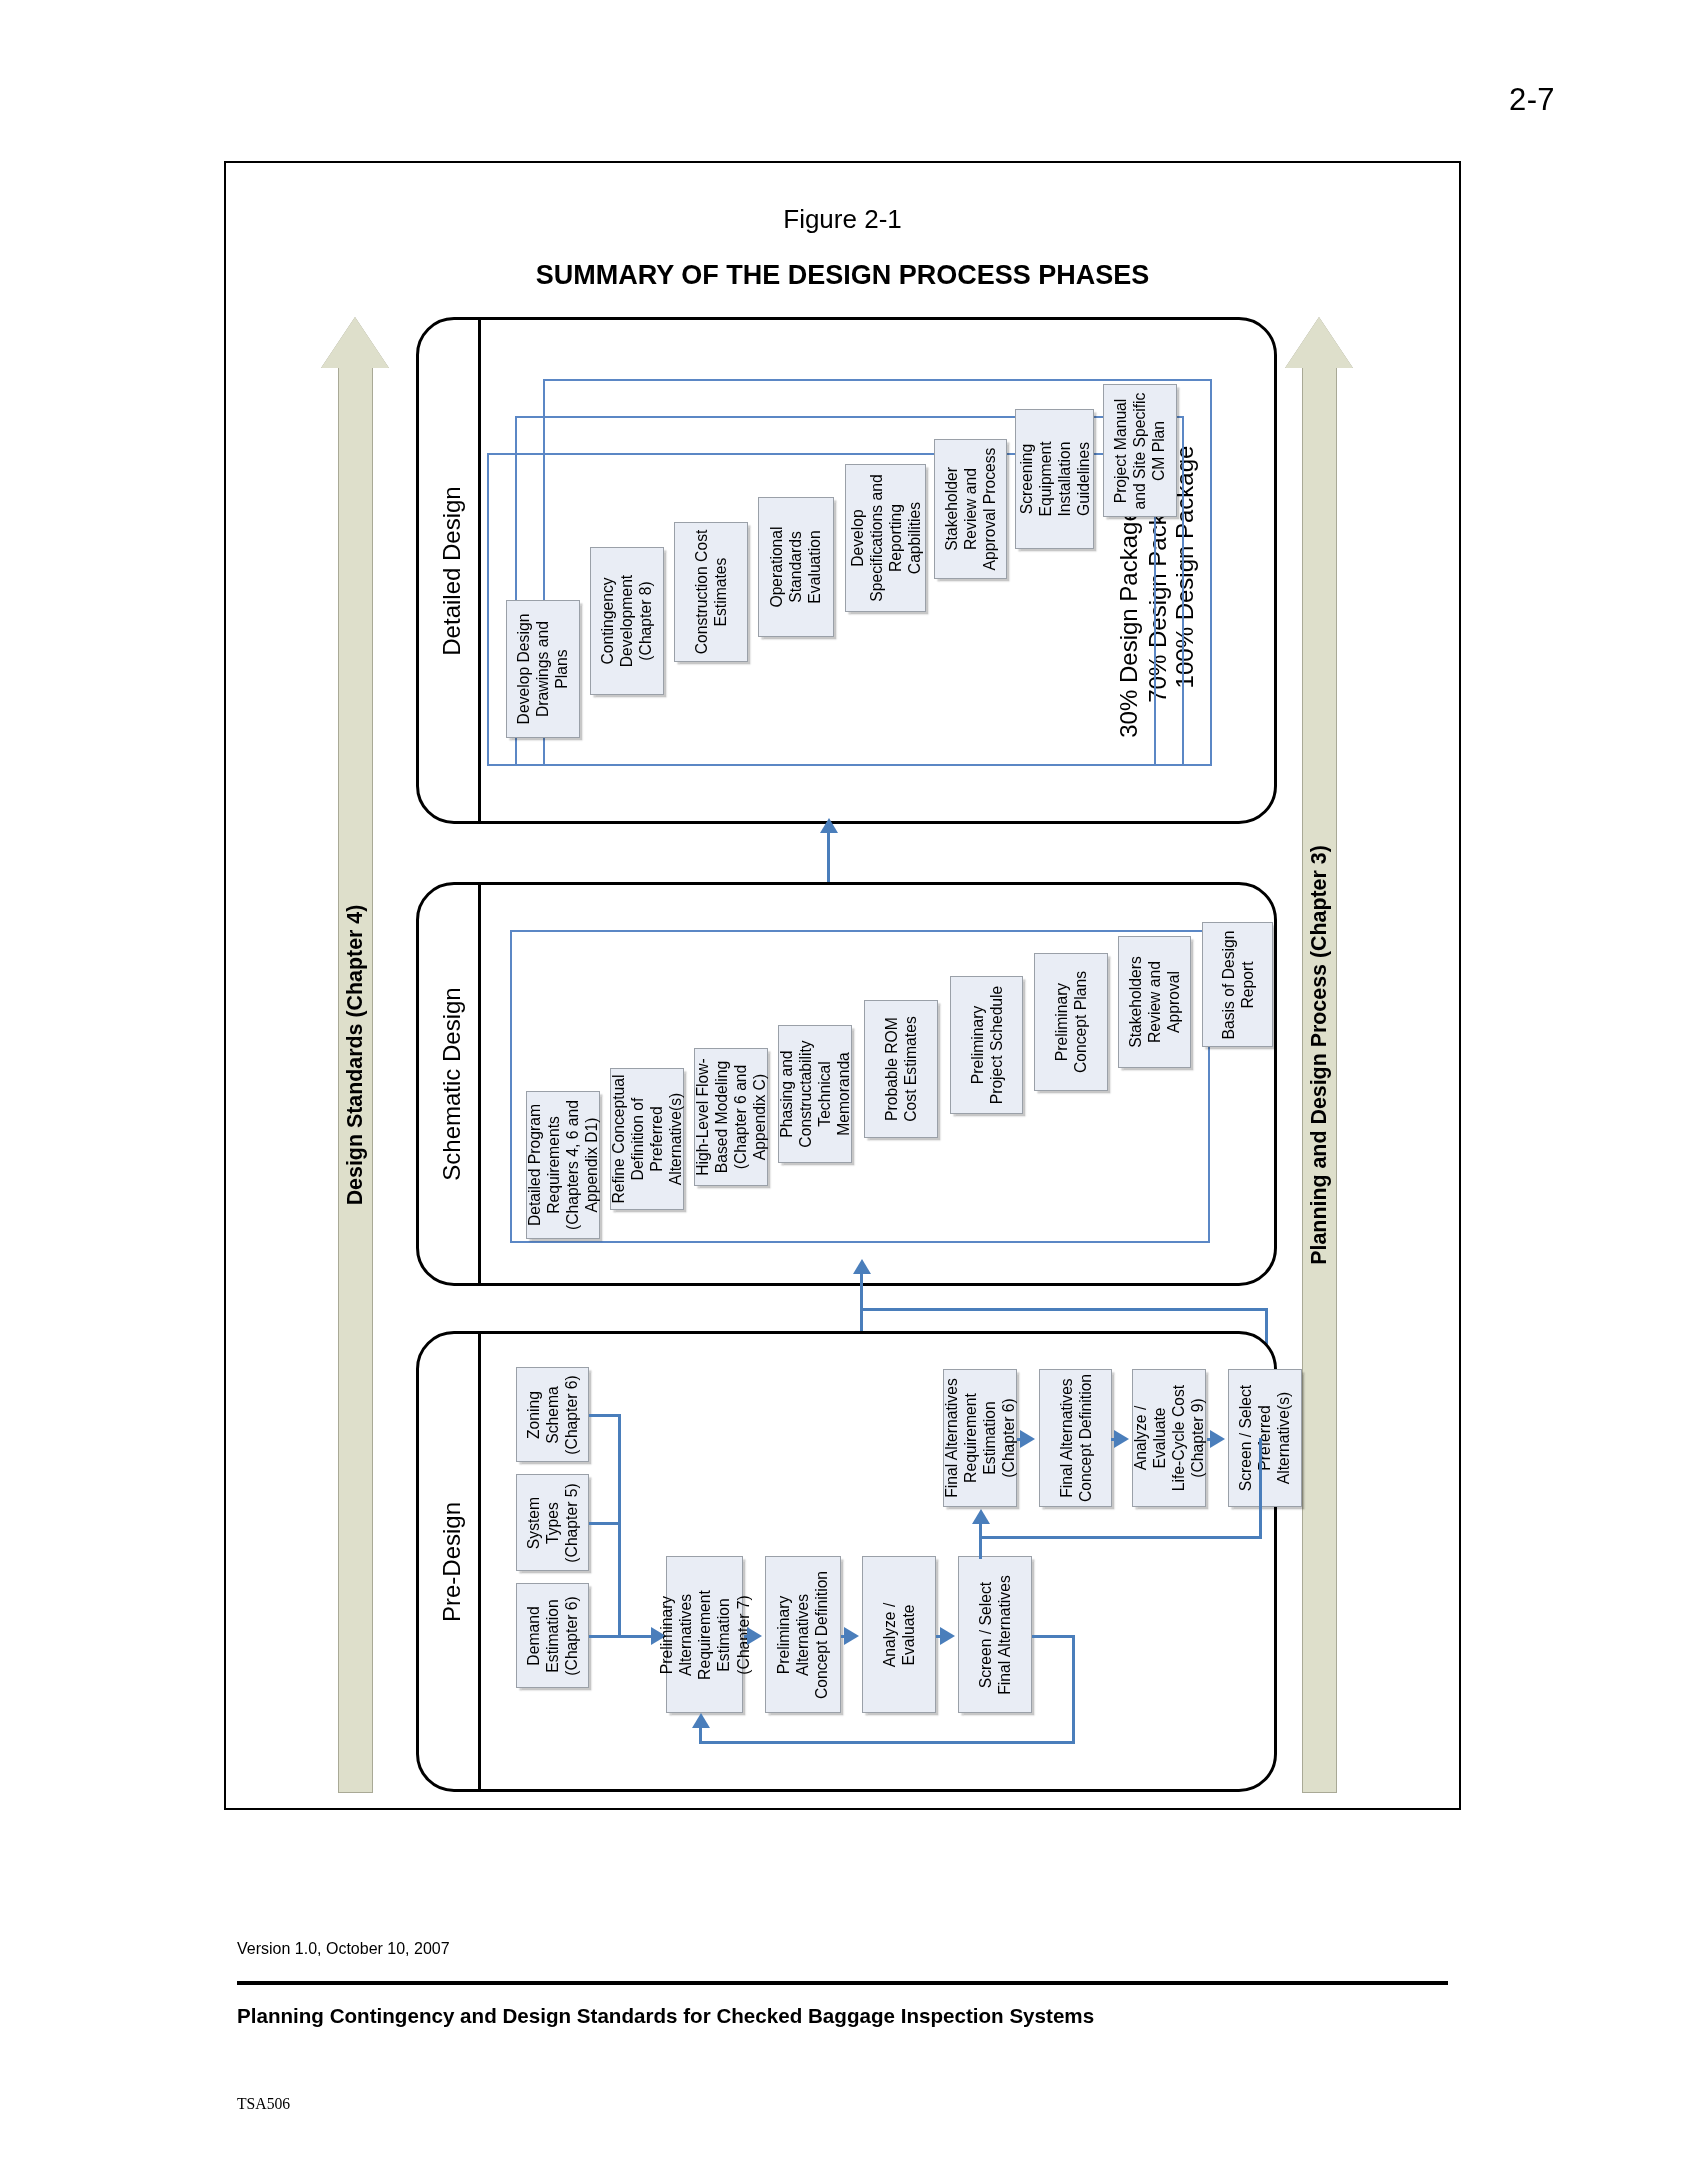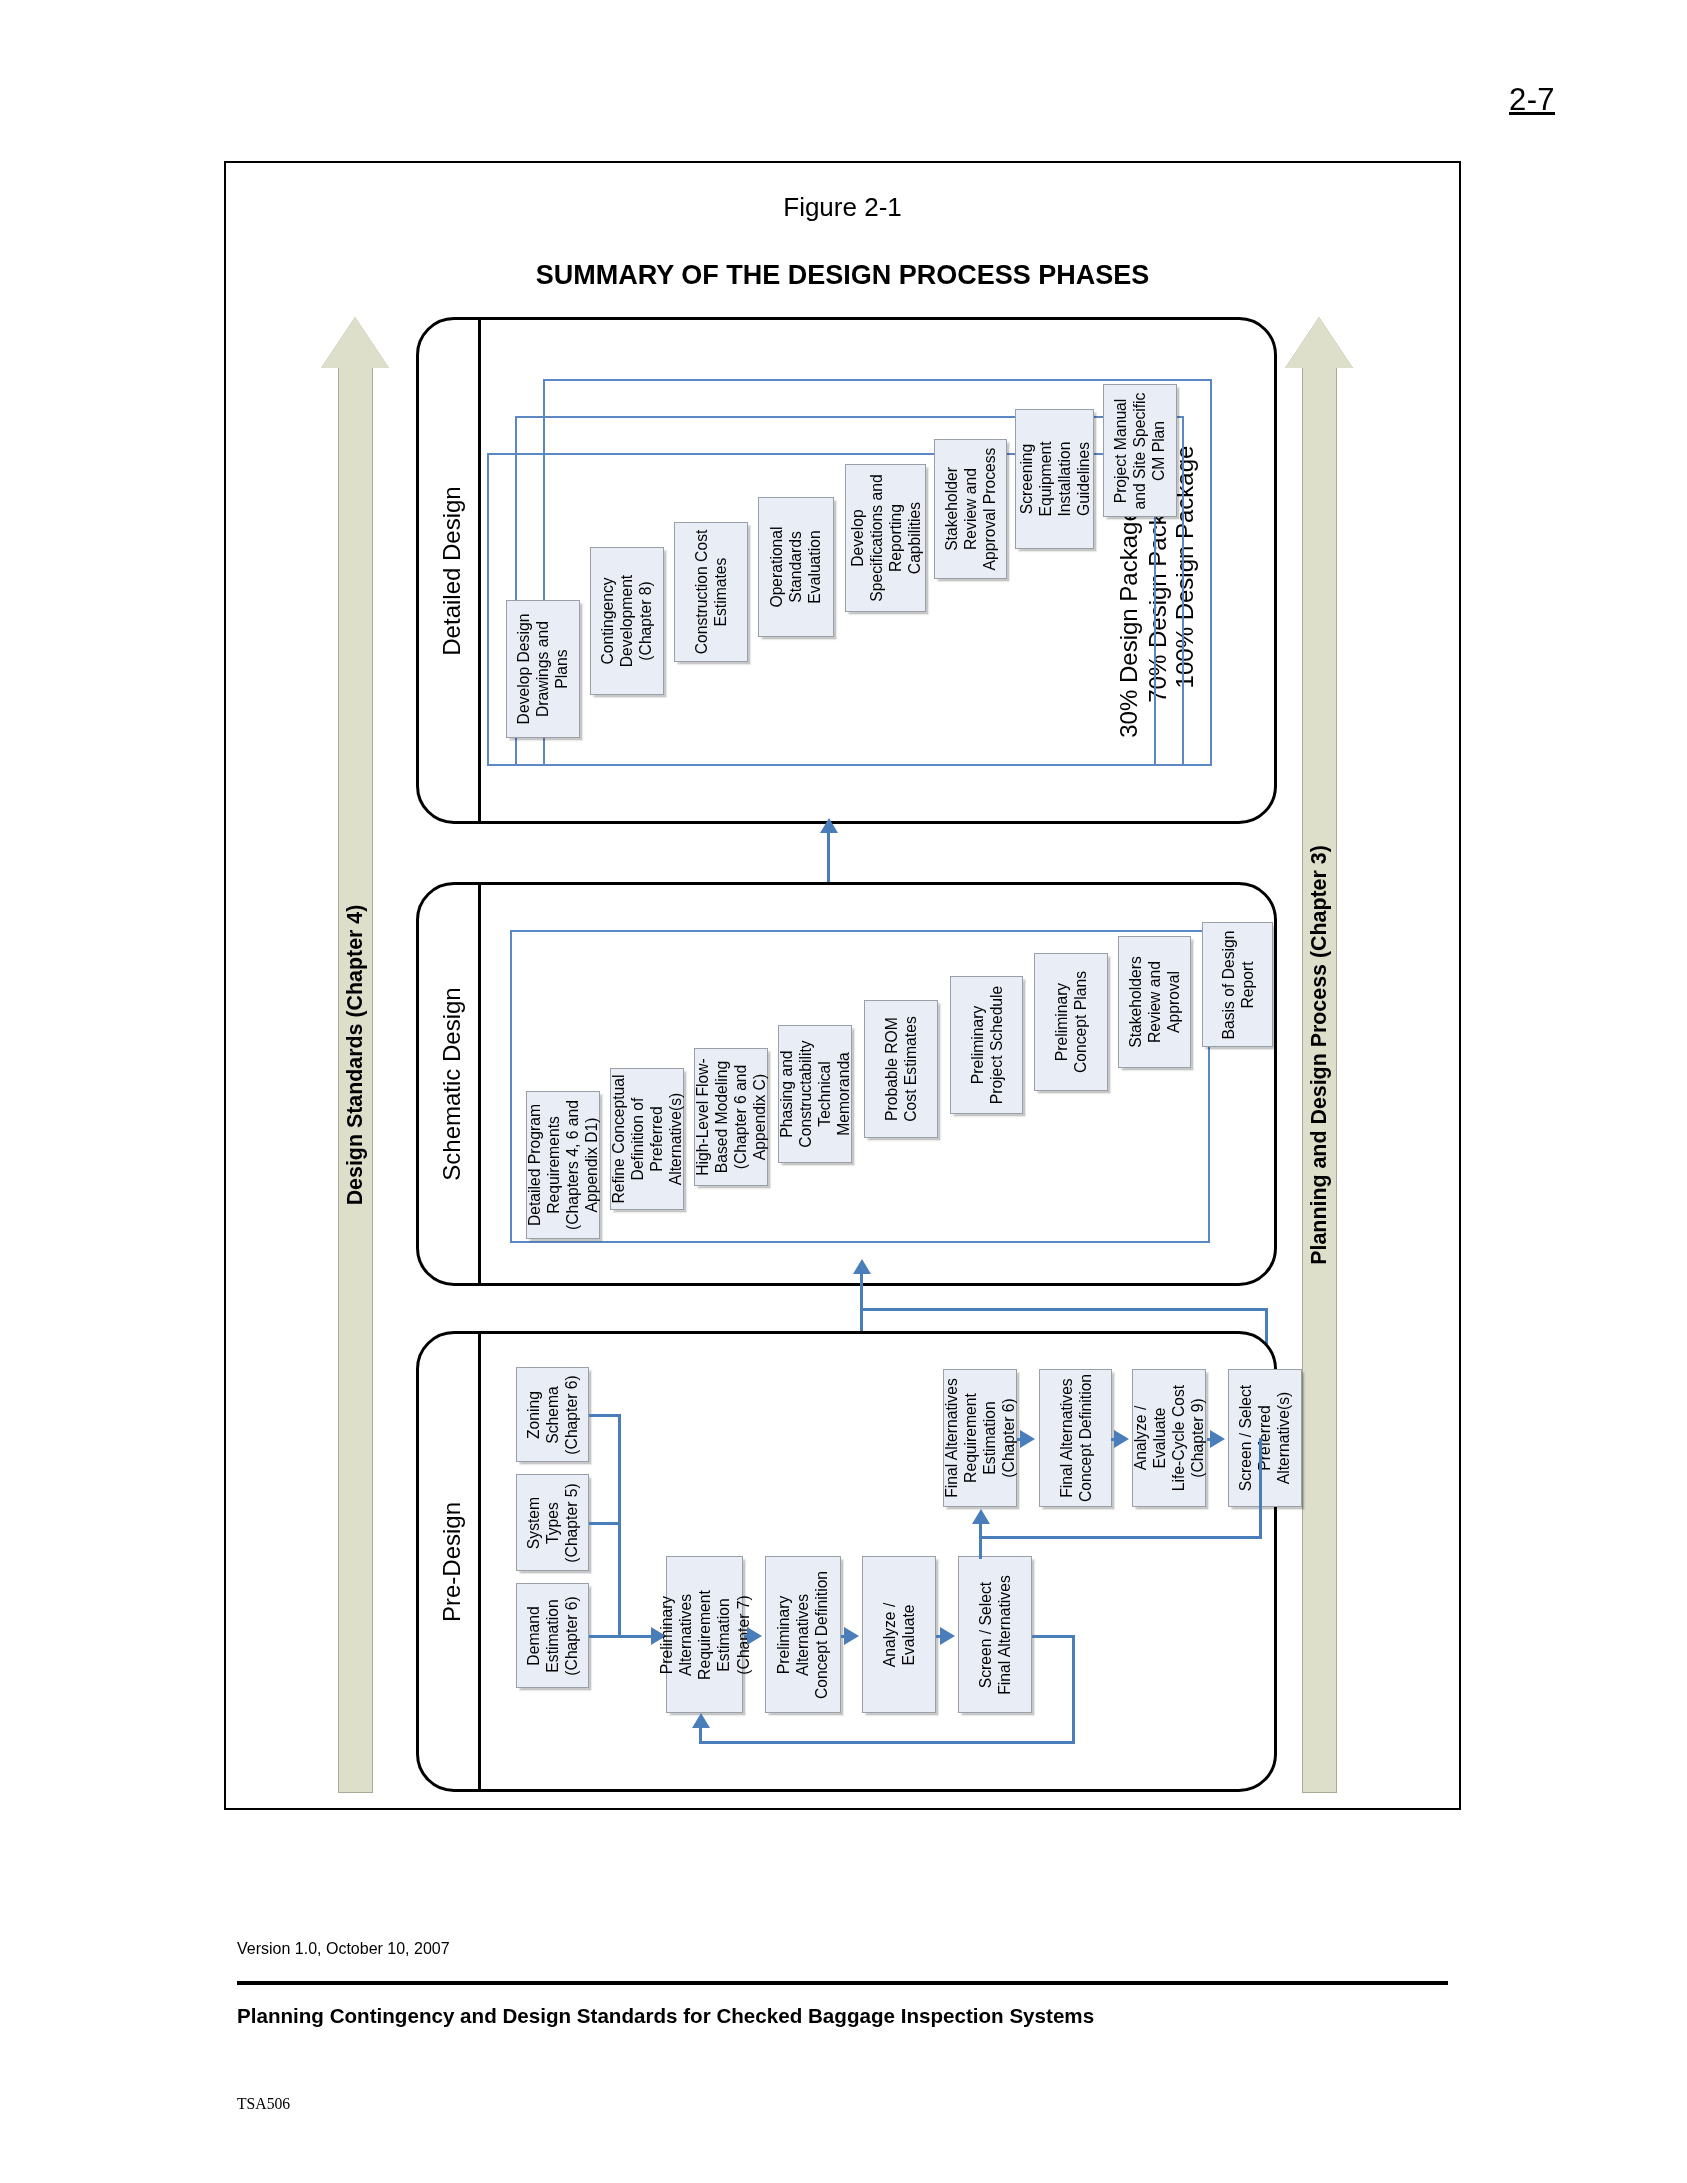--- a/index.html
+++ b/index.html
@@ -1,25 +1,25 @@
 <!DOCTYPE html>
 <html style="font-size:13px"><head>
 <meta charset="utf-8">
 <style>
   html,body{margin:0;padding:0;background:#fff;}
   body{width:1687px;height:2183px;position:relative;
        font-family:"Liberation Sans",sans-serif;color:#000;}
 
   
-  .page-num{position:absolute;right:132px;top:82px;font-size:31px;letter-spacing:0.4px;text-decoration:underline;}
+  .page-num{position:absolute;right:132px;top:82px;font-size:31px;letter-spacing:0.4px;}
 
   .figure-frame{position:absolute;left:224px;top:161px;width:1237px;height:1649px;
                 border:2.5px solid #000;background:#fff;box-sizing:border-box;}
 
-  .fig-label{position:absolute;left:0;right:0;top:29px;text-align:center;font-size:26px;}
+  .fig-label{position:absolute;left:0;right:0;top:41px;text-align:center;font-size:26px;}
   .fig-title{position:absolute;left:0;right:0;top:97px;text-align:center;font-size:27px;font-weight:bold;}
 
   
   .big-arrow{position:absolute;width:68px;}
   .big-arrow .head{width:0;height:0;border-left:34px solid transparent;border-right:34px solid transparent;
                    border-bottom:51px solid #DEDFCB;filter:drop-shadow(0 0 0 #9a9a88);}
   .big-arrow .shaft{width:33px;margin:0 auto;background:#DEDFCB;border-left:0.8px solid #a9a996;
                     border-right:0.8px solid #a9a996;border-bottom:0.8px solid #a9a996;}
   .big-arrow .vlabel{position:absolute;left:50%;top:50%;white-space:nowrap;font-size:21.4px;font-weight:bold;
                      transform:translate(-50%,-50%) rotate(-90deg);transform-origin:center center;}

